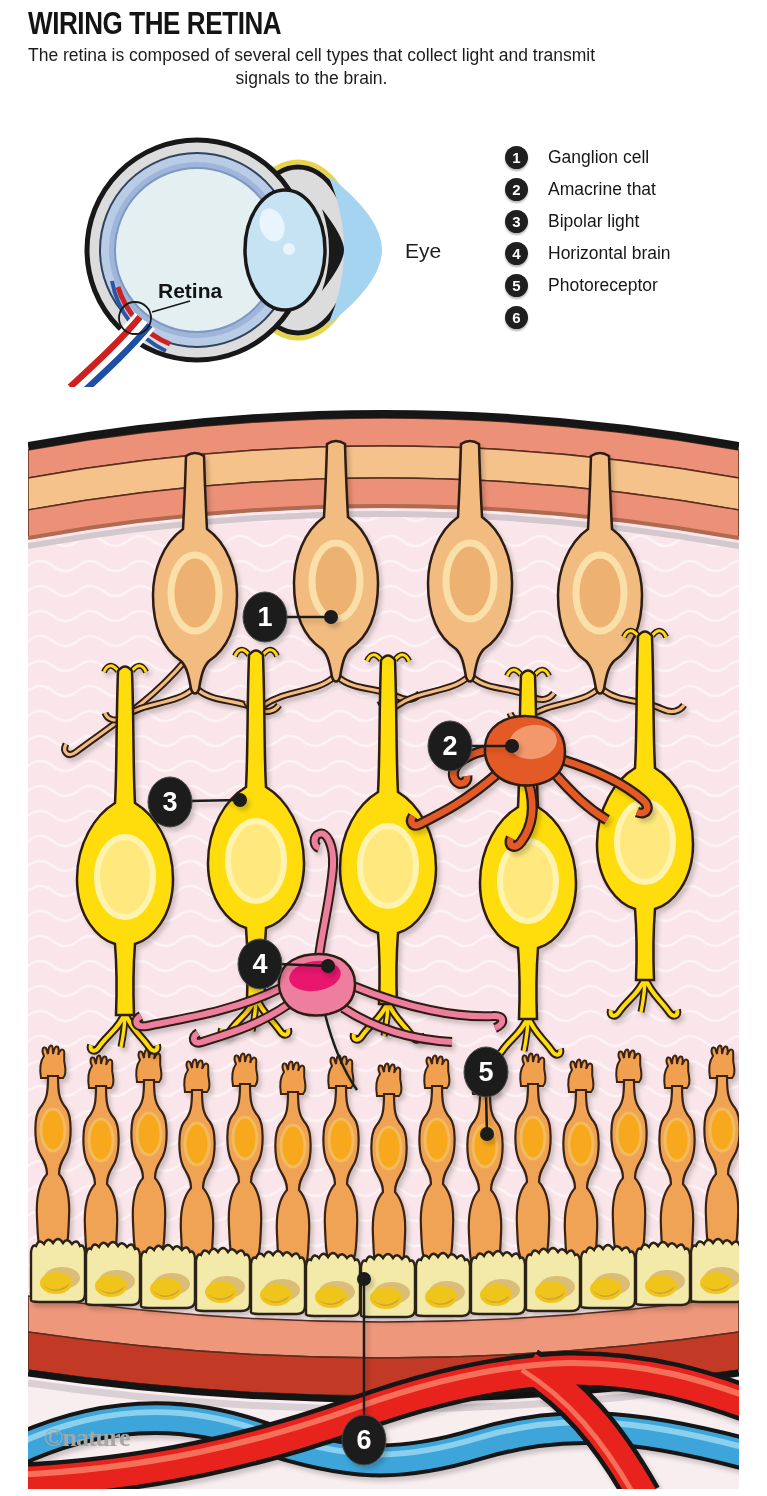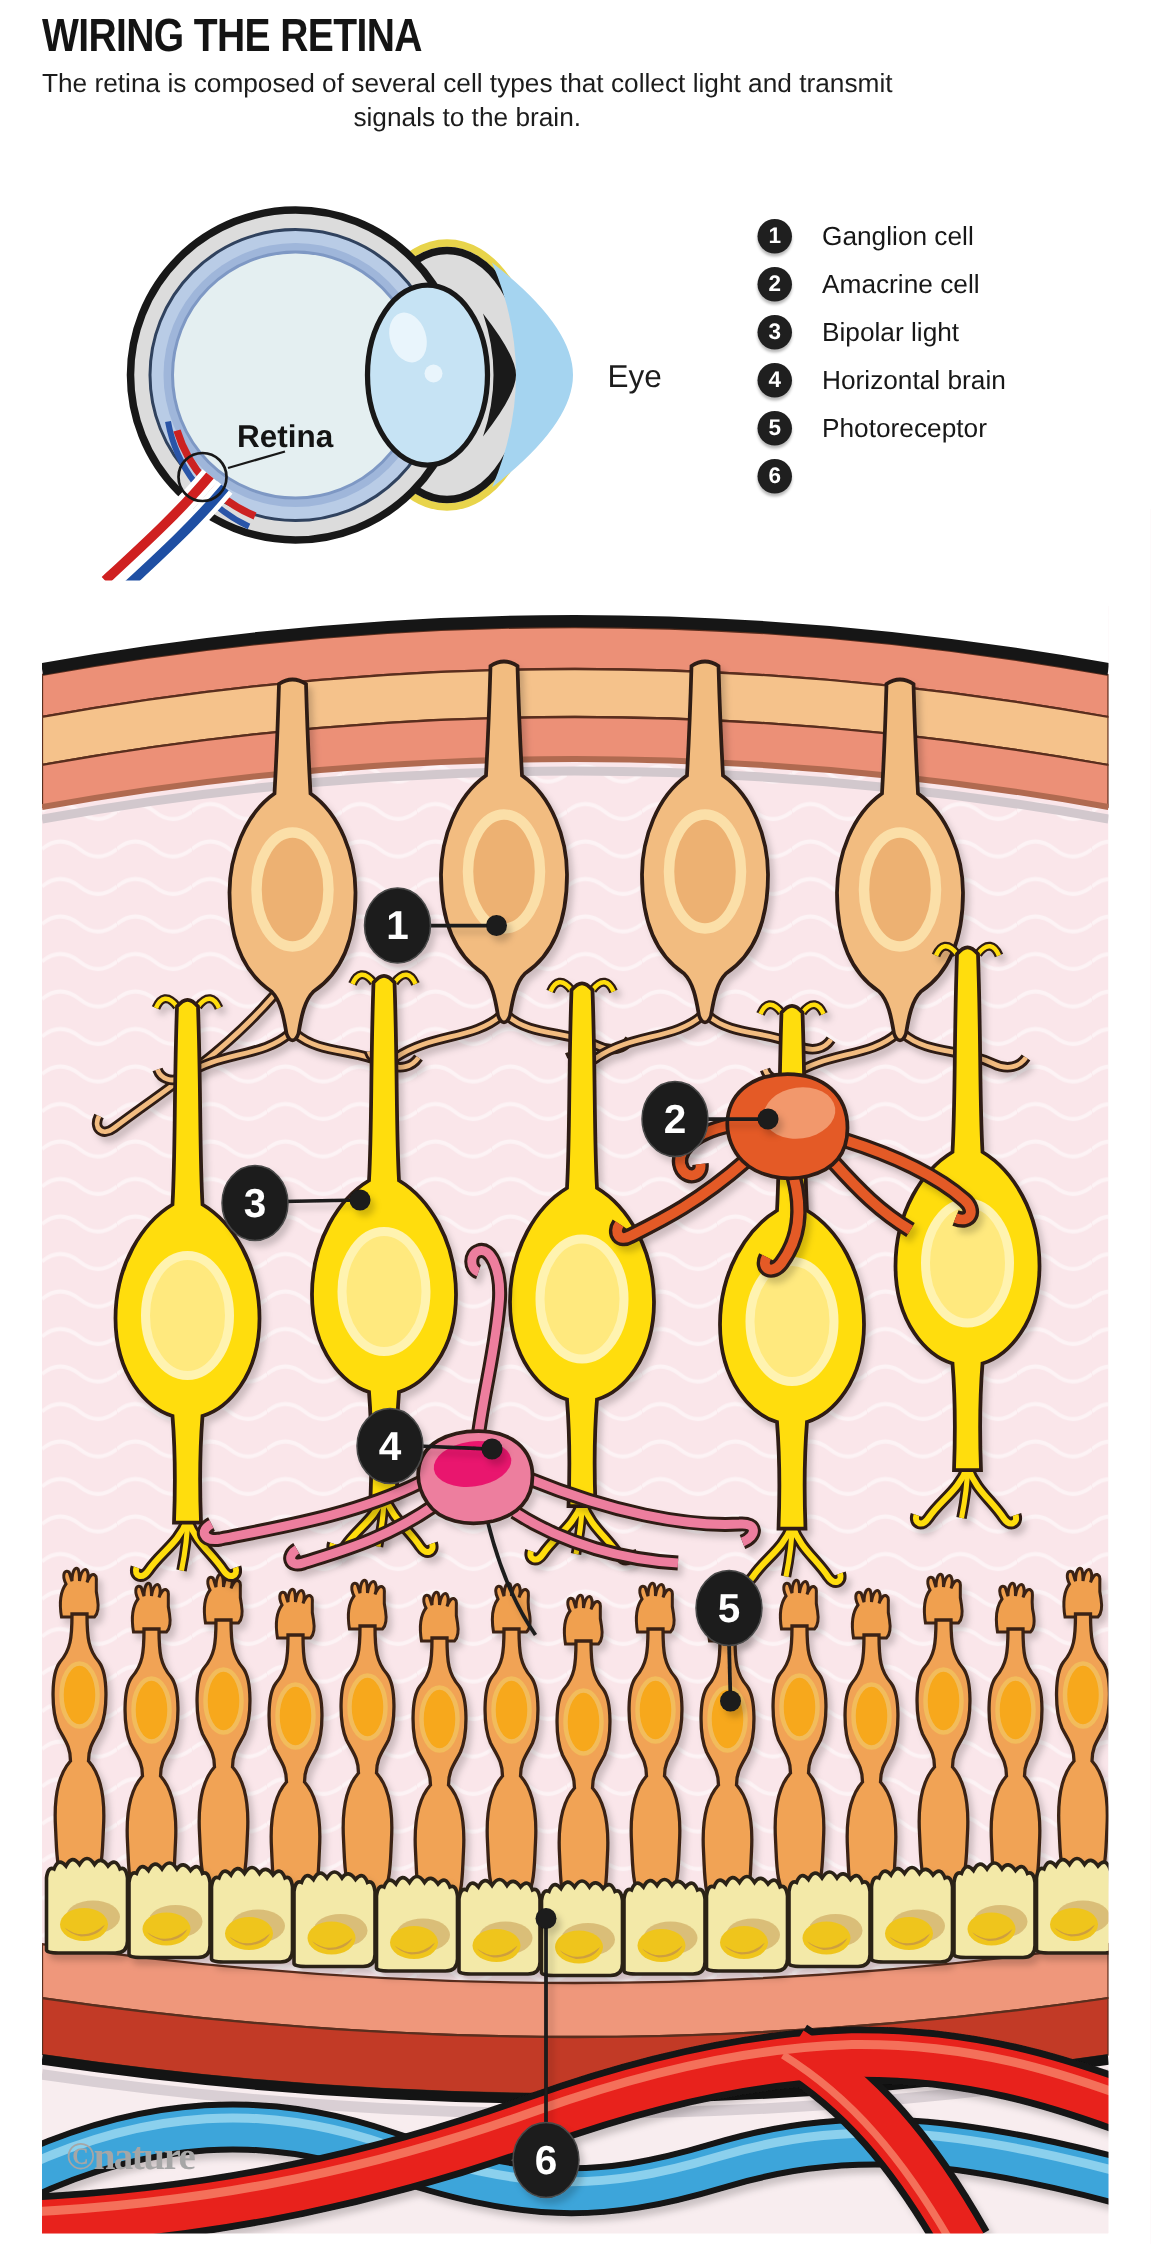--- a/index.html
+++ b/index.html
@@ -59,21 +59,21 @@
     </svg>
   </div>
 
   <div class="legend">
     <div class="legend-item">
       <div class="badge">1</div>
       <div class="legend-label">Ganglion cell</div>
     </div>
     <div class="legend-item">
       <div class="badge">2</div>
-      <div class="legend-label">Amacrine cell</div>
+      <div class="legend-label">Amacrine that</div>
     </div>
     <div class="legend-item">
       <div class="badge">3</div>
       <div class="legend-label">Bipolar light</div>
     </div>
     <div class="legend-item">
       <div class="badge">4</div>
       <div class="legend-label">Horizontal brain</div>
     </div>
     <div class="legend-item">

